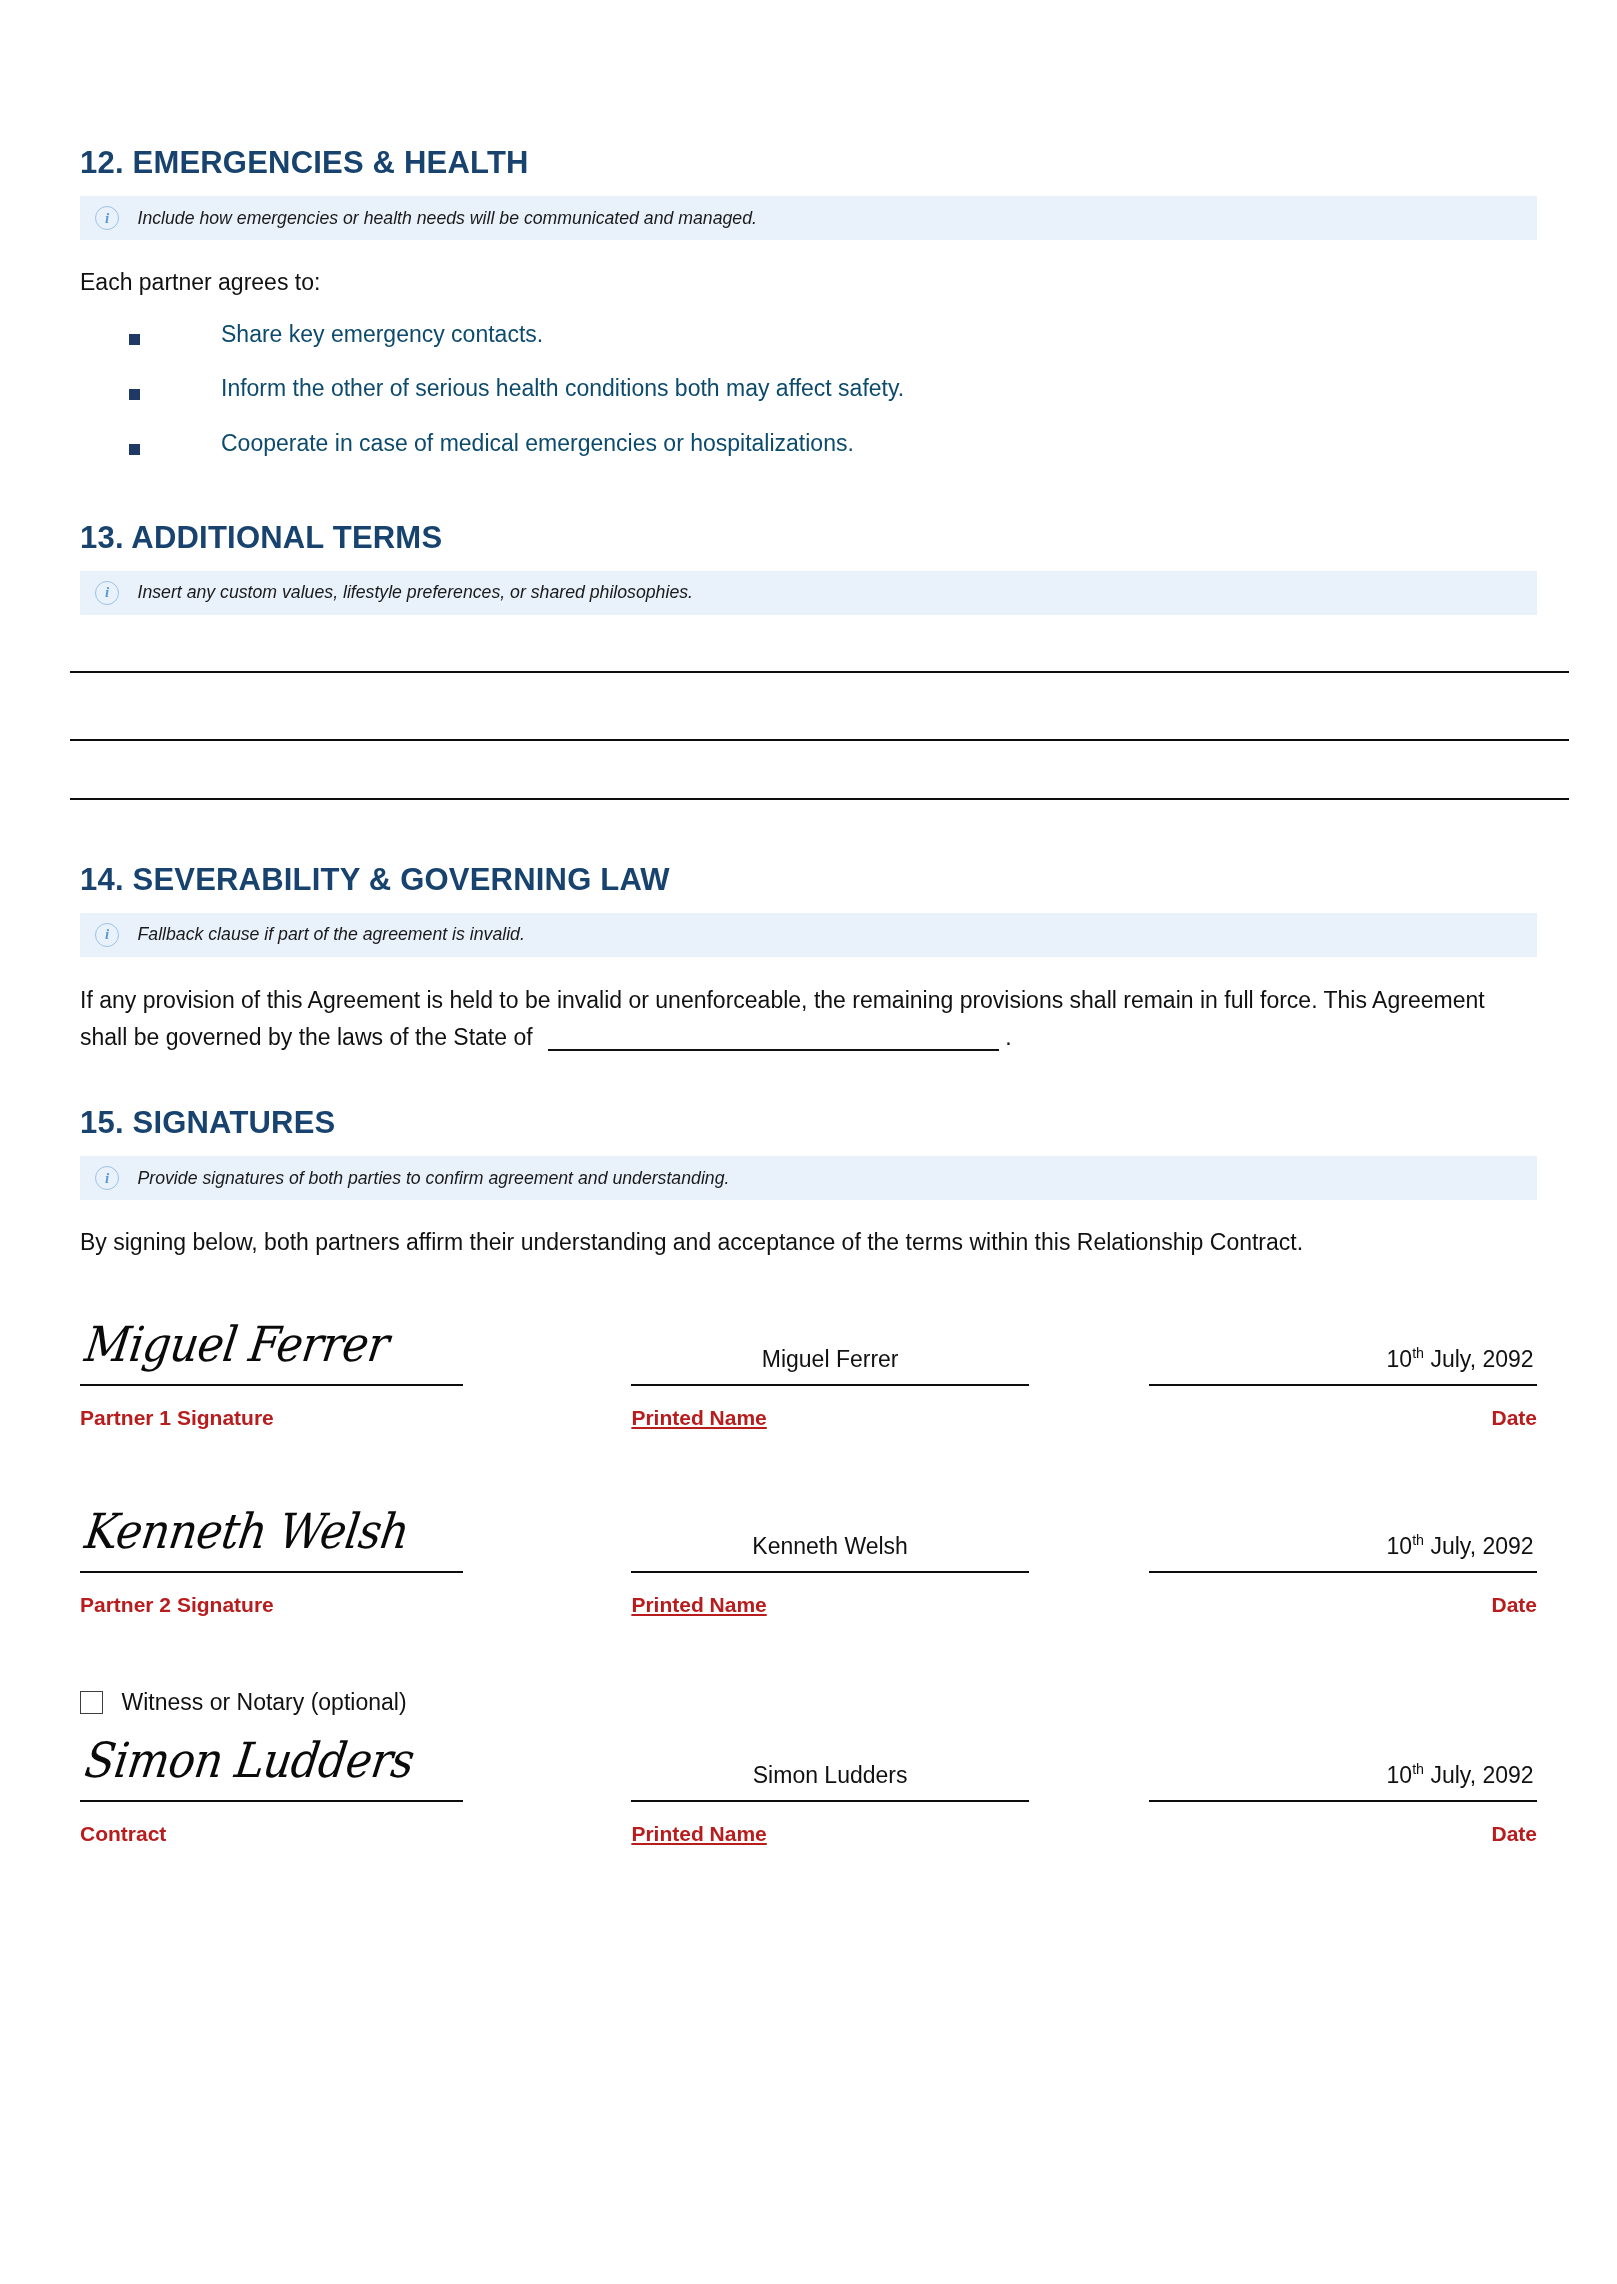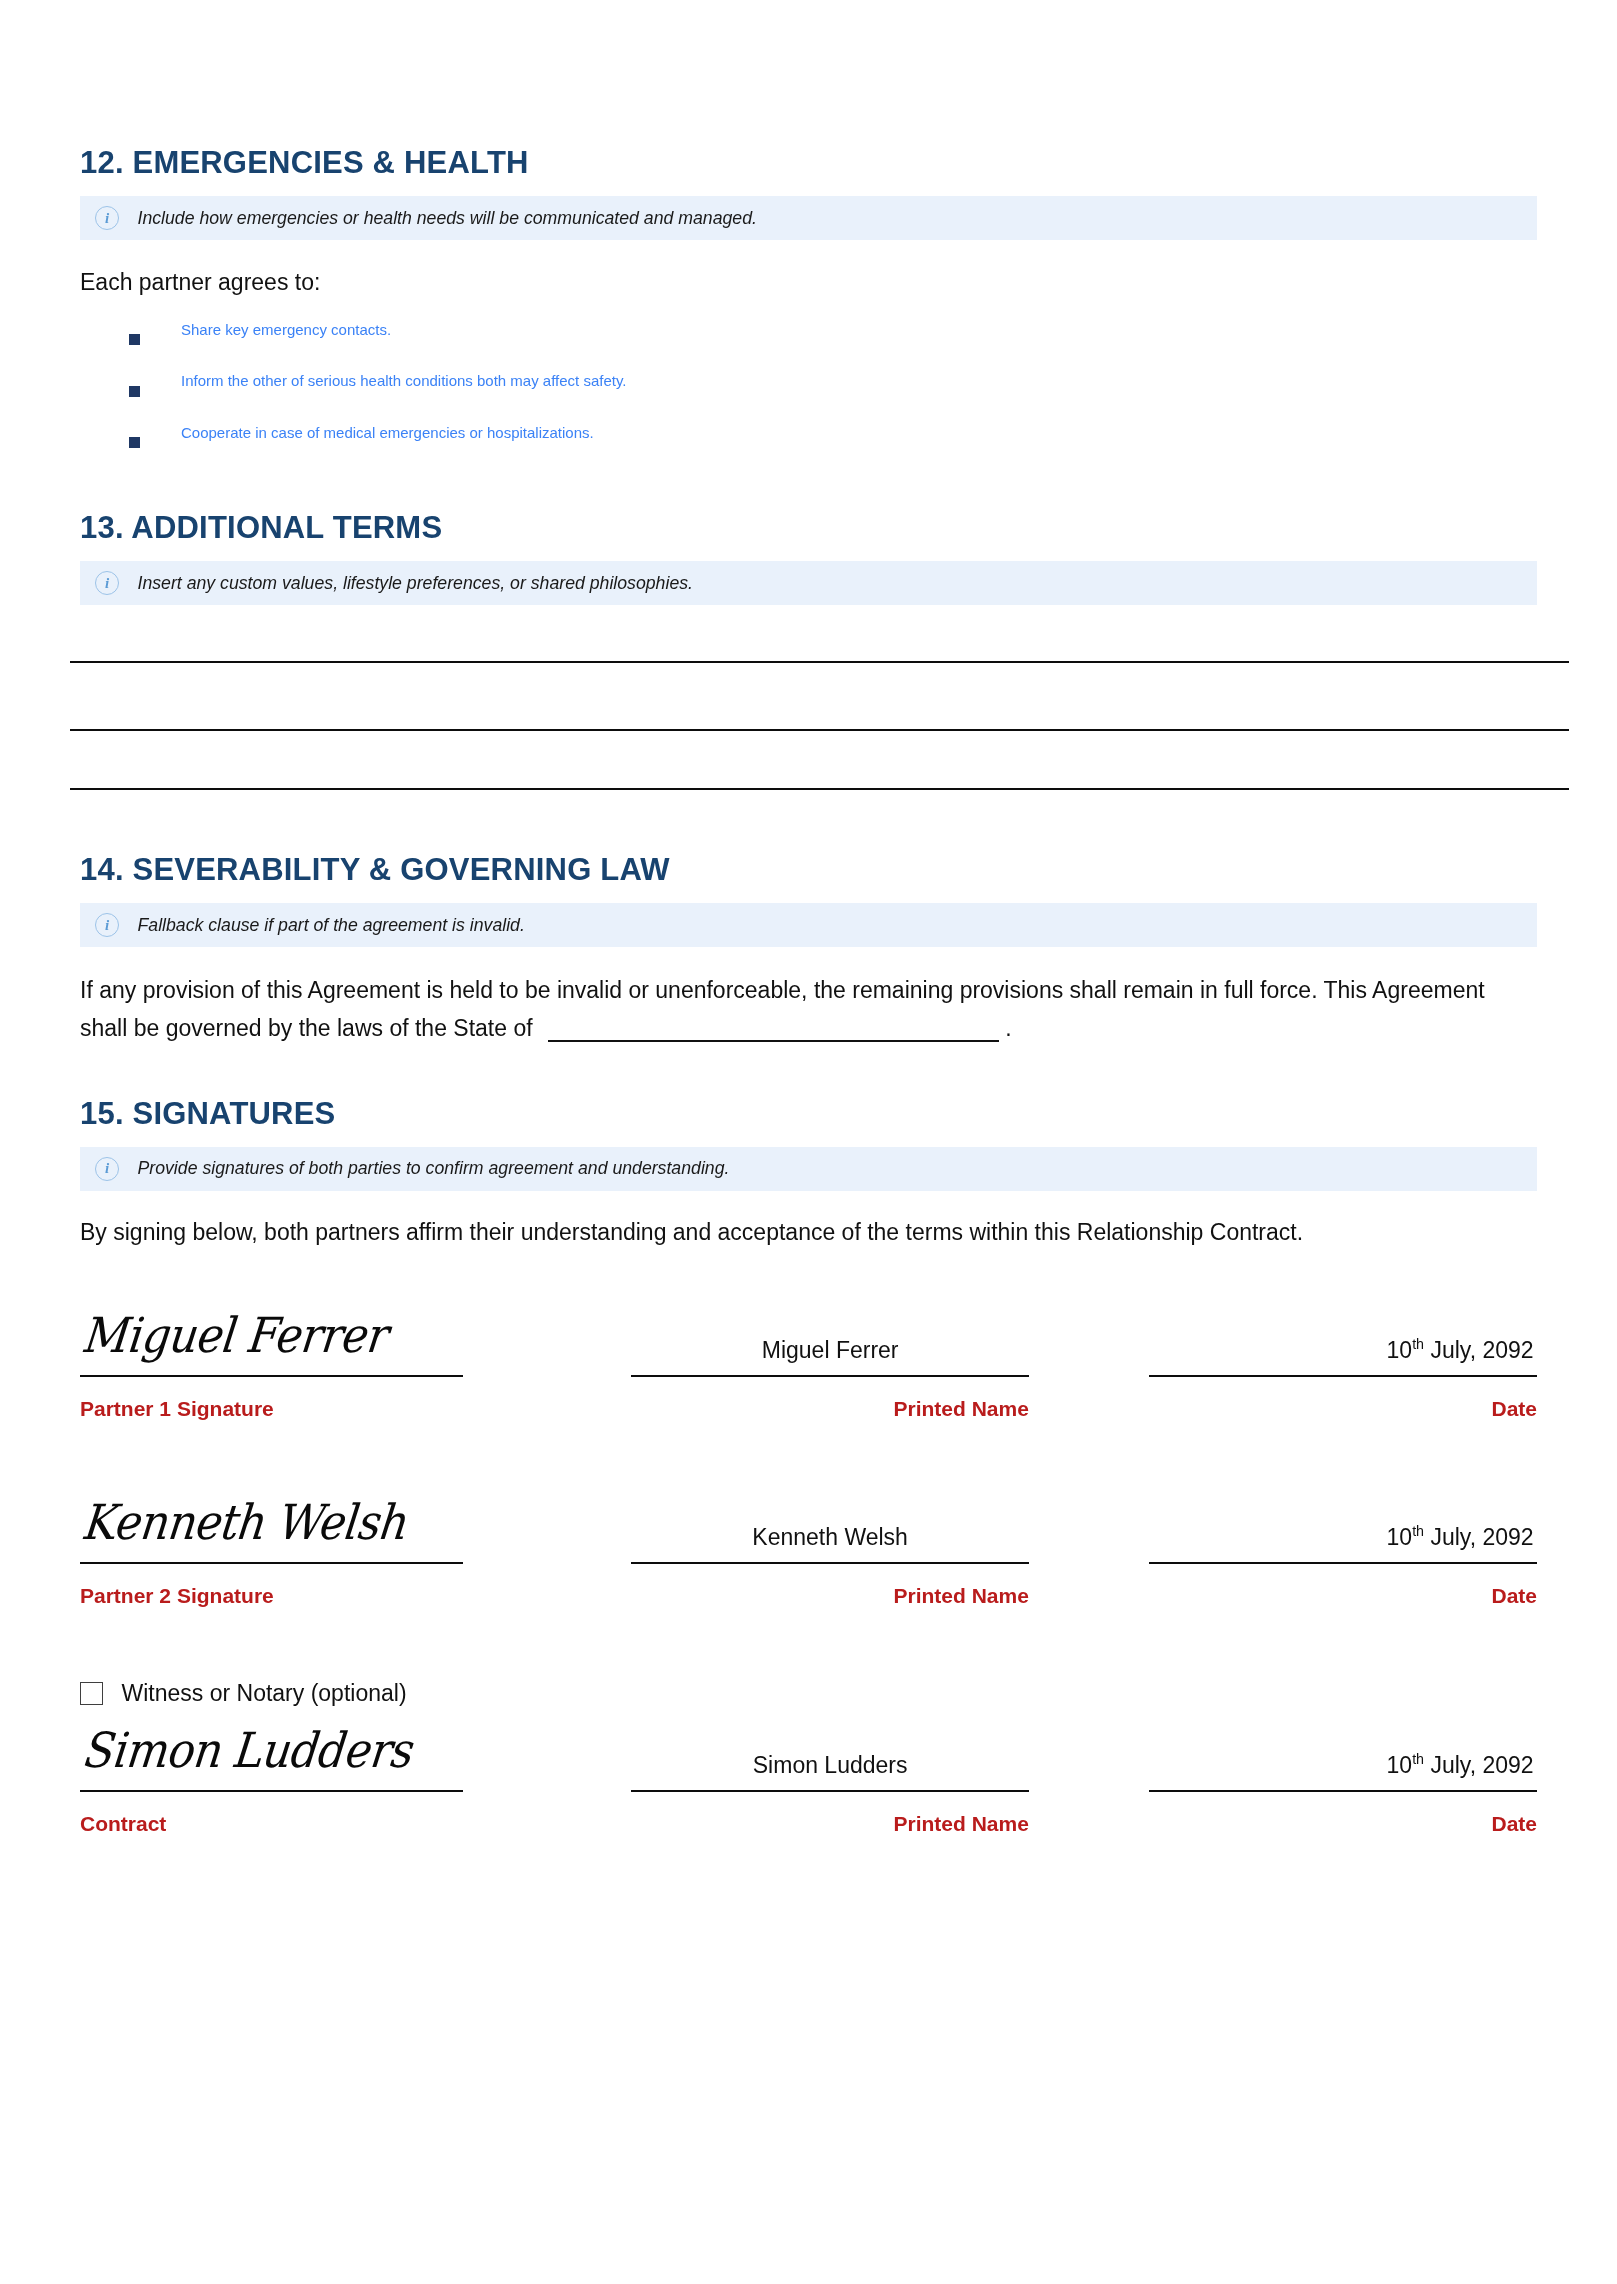--- a/index.html
+++ b/index.html
@@ -94,23 +94,24 @@
   }
   .bullet-marker {
     width: 11px;
     height: 11px;
     background: #1f3864;
     flex: 0 0 11px;
     margin-top: 13.5px;
     margin-right: 41px;
   }
   .bullet-text {
-    font-size: 15px;
+    font-size: 23px;
     line-height: 1.2;
-    color: #3b82f6;
+    color: #0c4a6e;
+    margin-left: 40px;
   }
 
   
   .rule-block { margin-top: 56px; }
   .rule-line {
     width: 1499px;
     border-bottom: 2.5px solid #0d0d0d;
     height: 0;
     margin-left: -10px;
   }
@@ -165,21 +166,21 @@
     width: 100%;
     height: 0;
   }
   .sig-label {
     font-size: 21px;
     font-weight: bold;
     color: #b91c1c;
     margin-top: 20px;
   }
   .sig-label.left { text-align: left; }
-  .sig-label.center { text-align: right; }
+  .sig-label.center { text-align: left; text-decoration: underline; }
   .sig-label.right { text-align: right; }
 
   .date-value {
     font-size: 23px;
     text-align: right;
     height: 72px;
     line-height: 94px;
     color: #111111;
     padding-right: 3.4px;
   }

